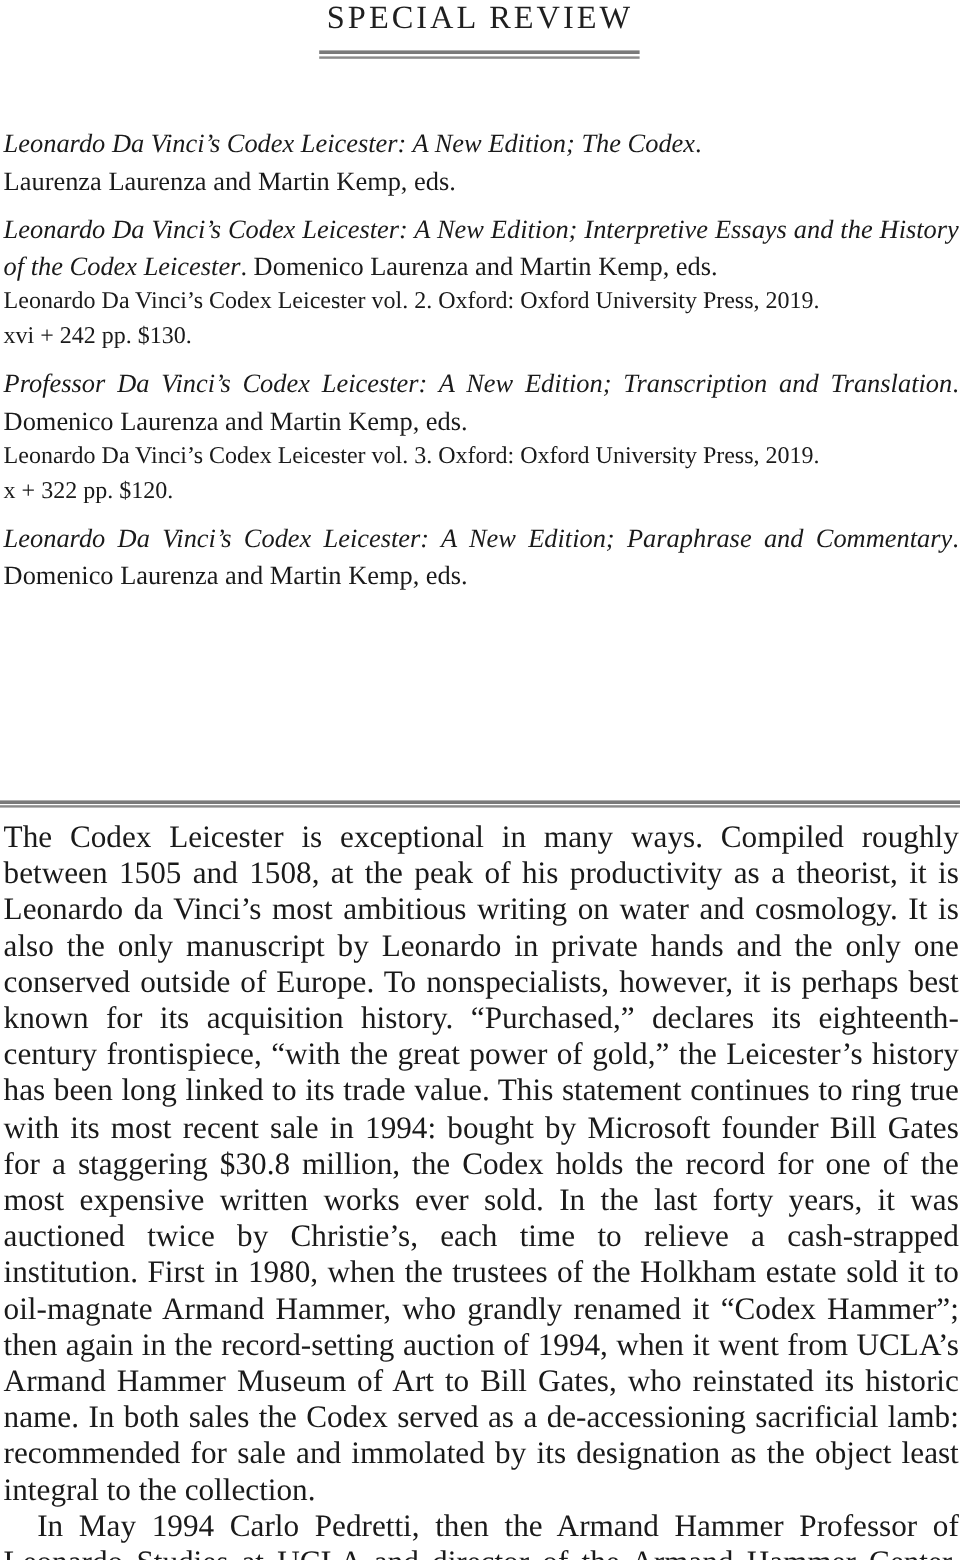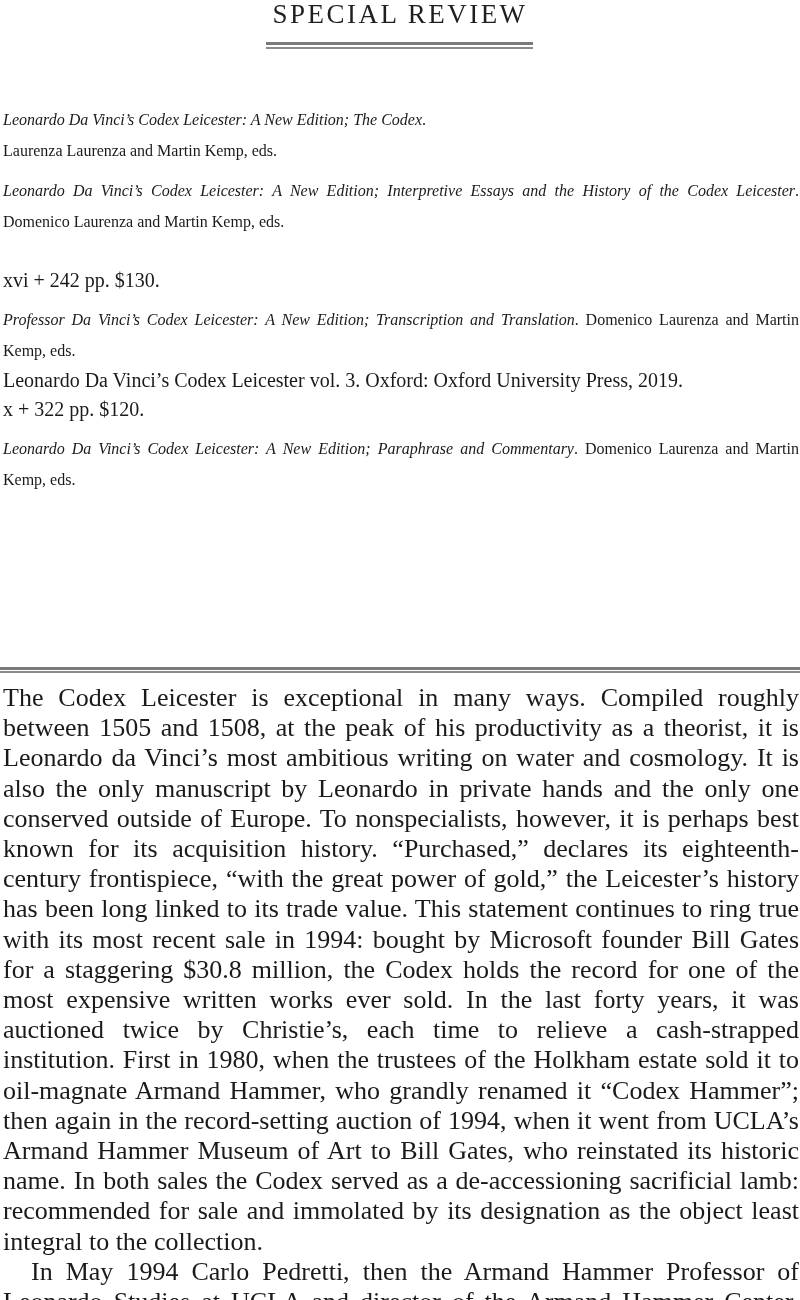--- a/index.html
+++ b/index.html
@@ -61,21 +61,21 @@
     .citations {
       position: absolute;
       top: 104px;
       left: 3px;
       width: 796px;
     }
     .citation {
       margin: 0 0 9px 0;
     }
     .cite-title-line {
-      font-size: 16px;
+      font-size: 22px;
       line-height: 31px;
       text-align: justify;
       text-align-last: left;
     }
     .cite-title-line .ital {
       font-style: italic;
     }
     .cite-pub {
       font-size: 20px;
       line-height: 29px;
@@ -137,21 +137,21 @@
       <span class="ital">Leonardo Da Vinci’s Codex Leicester: A New Edition; The Codex</span><span>.</span>
     </div>
     <div class="cite-title-line">Laurenza Laurenza and Martin Kemp, eds.</div>
   </div>
 
   <div class="citation">
     <div class="cite-title-line">
       <span class="ital">Leonardo Da Vinci’s Codex Leicester: A New Edition; Interpretive Essays and the History of the Codex Leicester</span><span>. Domenico Laurenza and Martin Kemp, eds.</span>
     </div>
     <div class="cite-pub">
-      <br>
+      <span>Leonardo Da Vinci’s Codex Leicester vol. 2. Oxford: Oxford University Press, 2019.</span><br>
       <span>xvi + 242 pp. $130.</span>
     </div>
   </div>
 
   <div class="citation">
     <div class="cite-title-line">
       <span class="ital">Professor Da Vinci’s Codex Leicester: A New Edition; Transcription and Translation</span><span>. Domenico Laurenza and Martin Kemp, eds.</span>
     </div>
     <div class="cite-pub">
       <span>Leonardo Da Vinci’s Codex Leicester vol. 3. Oxford: Oxford University Press, 2019.</span><br>

